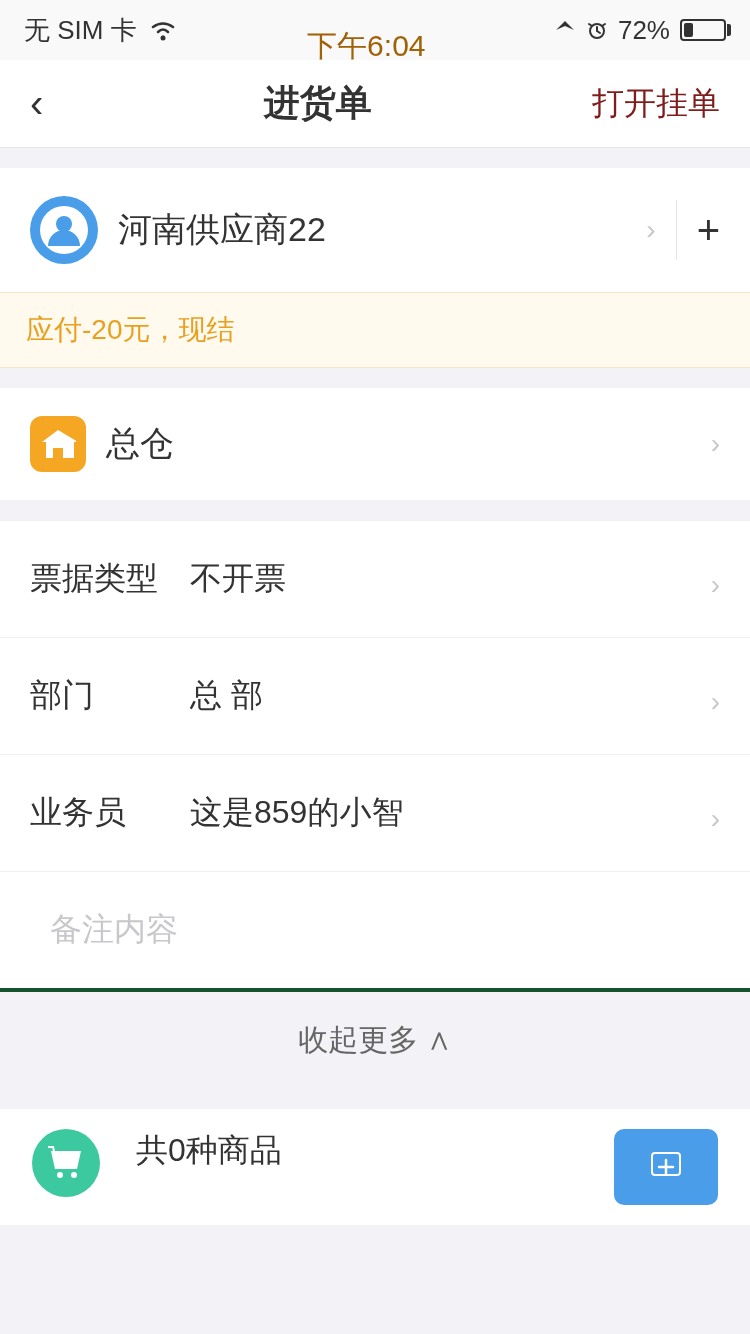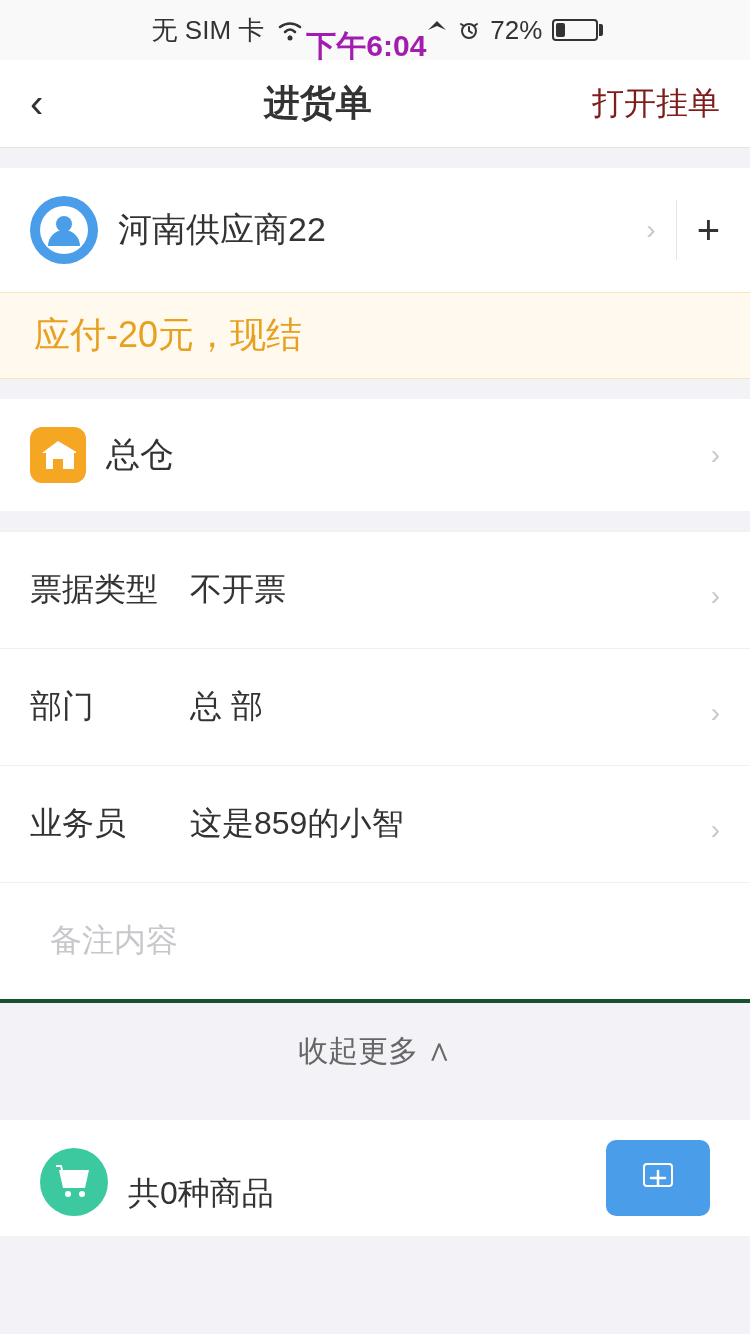--- a/index.html
+++ b/index.html
@@ -14,39 +14,39 @@
       overflow-x: hidden;
     }
 
     
     .status-bar {
       width: 750px;
       height: 60px;
       background: #f9f9f9;
       display: flex;
       align-items: center;
-      justify-content: center;
+      justify-content: space-between;
       padding: 0 24px;
     }
     .status-left {
       display: flex;
       align-items: center;
       gap: 10px;
       font-size: 26px;
       color: #333;
     }
     .wifi-icon {
       display: inline-block;
       width: 32px;
       height: 22px;
     }
     .status-center {
       font-size: 30px;
-      font-weight: 700;
-      color: #a21caf;
+      font-weight: 400;
+      color: #a16207;
       margin-top: 32px;
     }
     .status-right {
       display: flex;
       align-items: center;
       gap: 10px;
       font-size: 26px;
       color: #333;
     }
     .battery {
@@ -166,22 +166,22 @@
     }
     .add-btn {
       font-size: 40px;
       color: #333;
       cursor: pointer;
     }
 
     
     .notice-bar {
       background: #fff9ee;
-      padding: 18px 34px;
-      font-size: 36px;
+      padding: 18px 26px;
+      font-size: 28px;
       color: #e8a020;
       border-top: 1px solid #f5e5c0;
       border-bottom: 1px solid #f5e5c0;
     }
 
     
     .warehouse-row {
       display: flex;
       align-items: center;
       padding: 28px 30px;
@@ -248,23 +248,23 @@
     
     .bottom-section {
       background: #f2f2f7;
       height: 20px;
     }
 
     
     .product-bar {
       background: #fff;
       display: flex;
-      align-items: flex-end;
-      padding: 20px 40px;
-      gap: 20px;
+      align-items: flex-start;
+      padding: 20px 32px;
+      gap: 36px;
     }
     .product-icon {
       width: 68px;
       height: 68px;
       border-radius: 50%;
       background: #3cc9a0;
       display: flex;
       align-items: center;
       justify-content: center;
       flex-shrink: 0;

